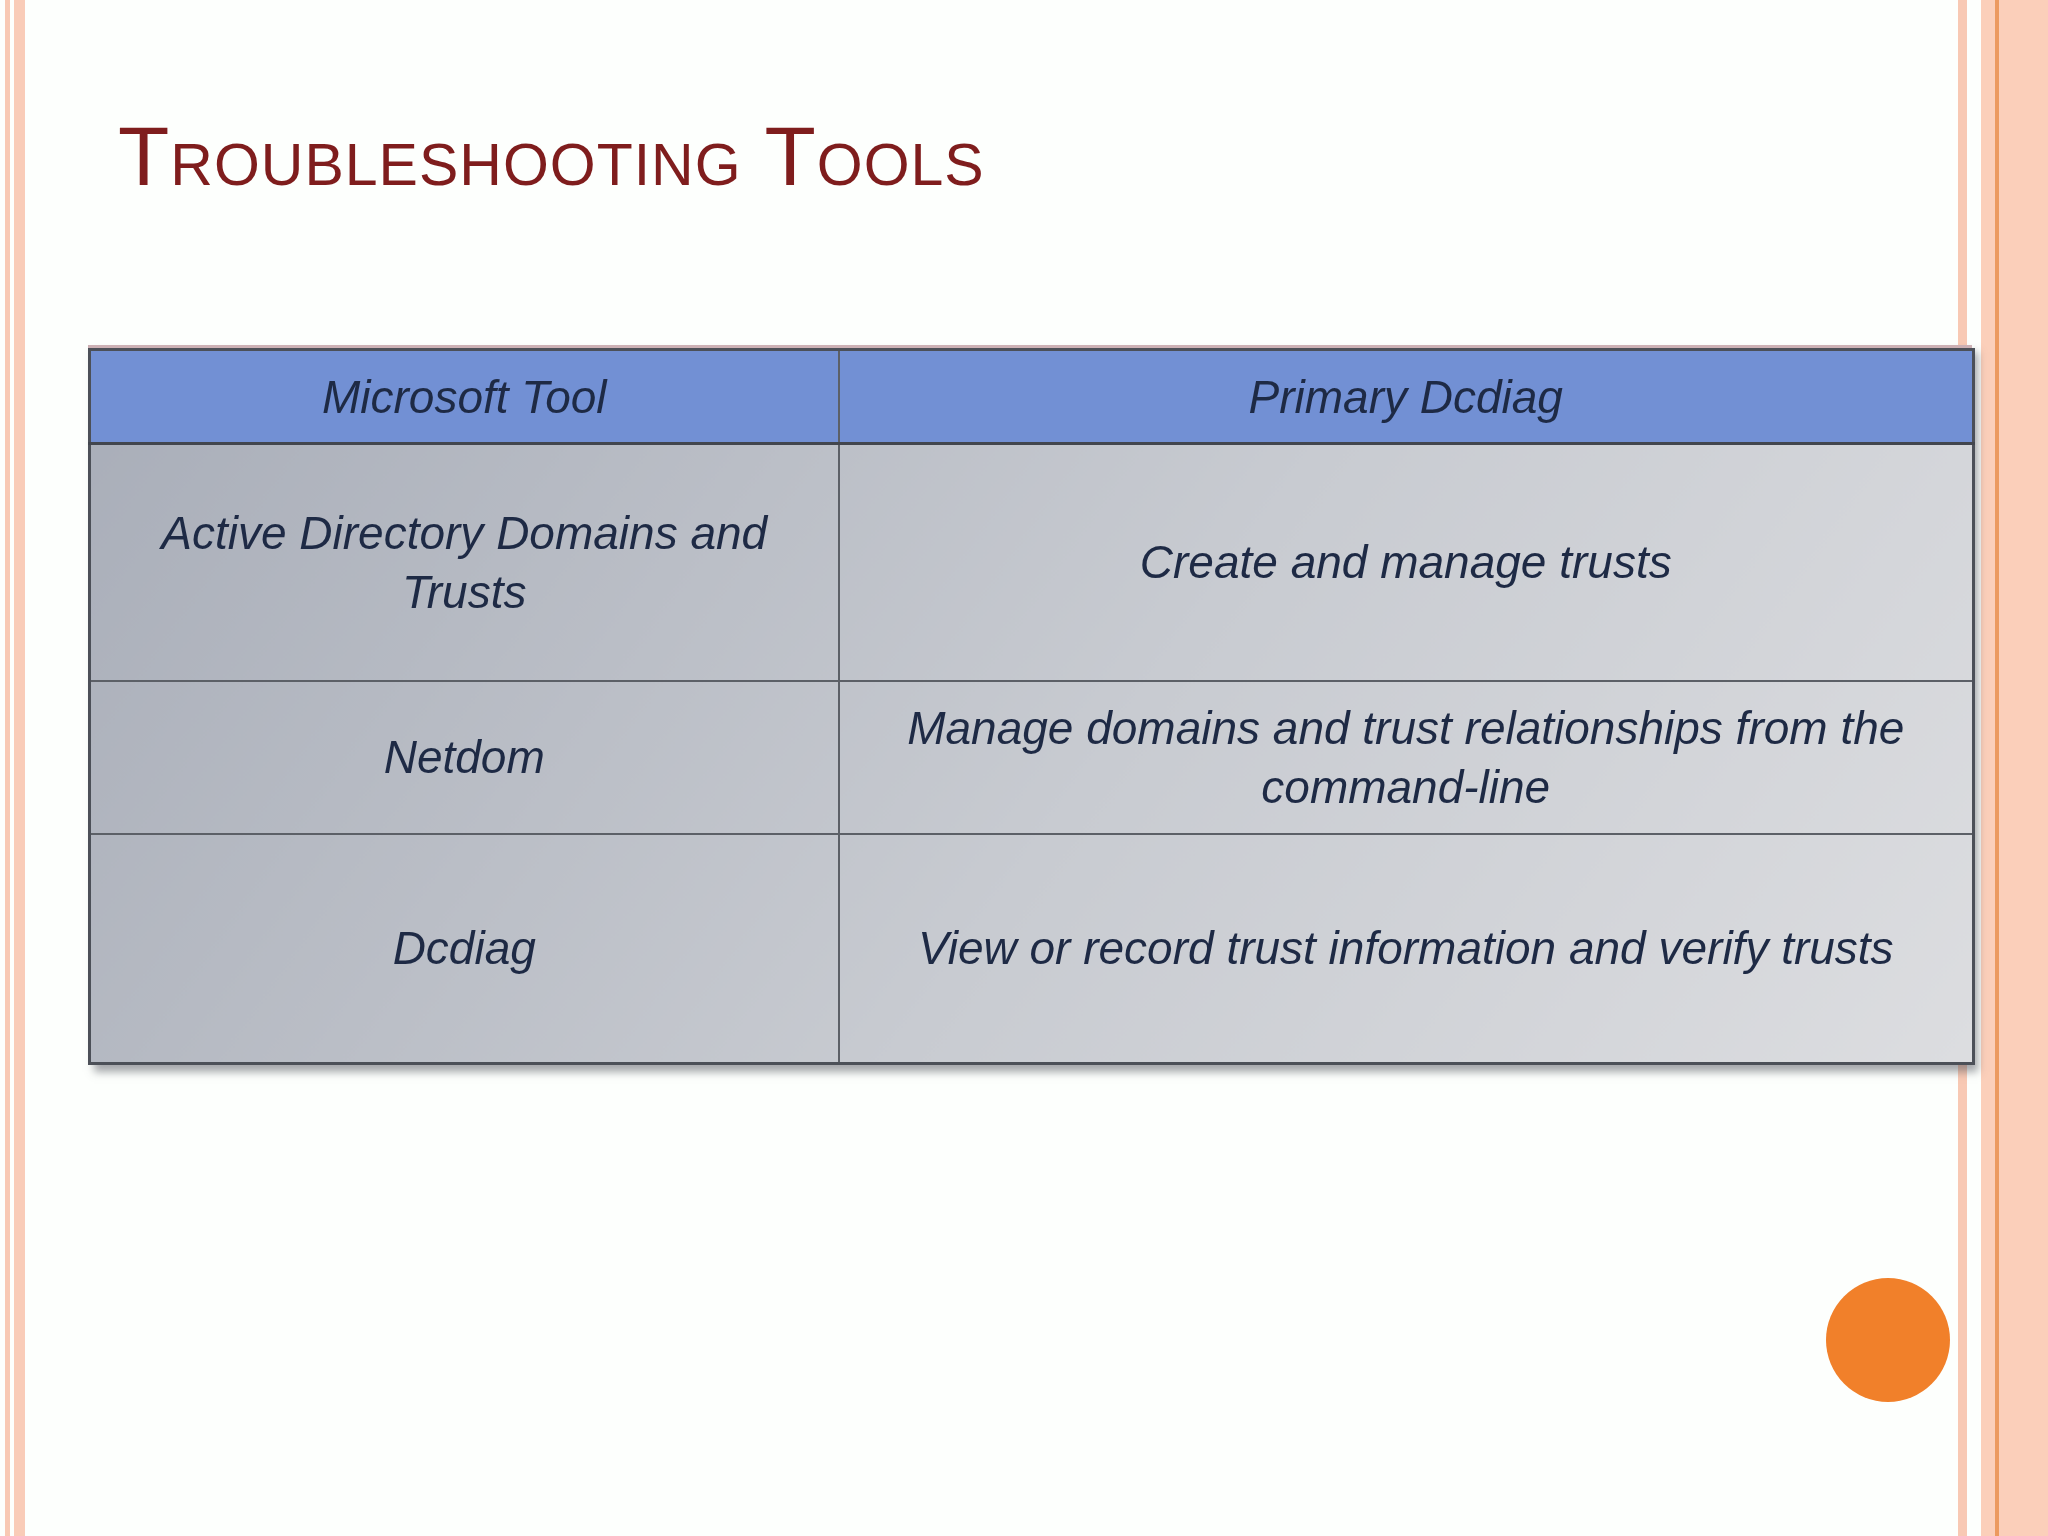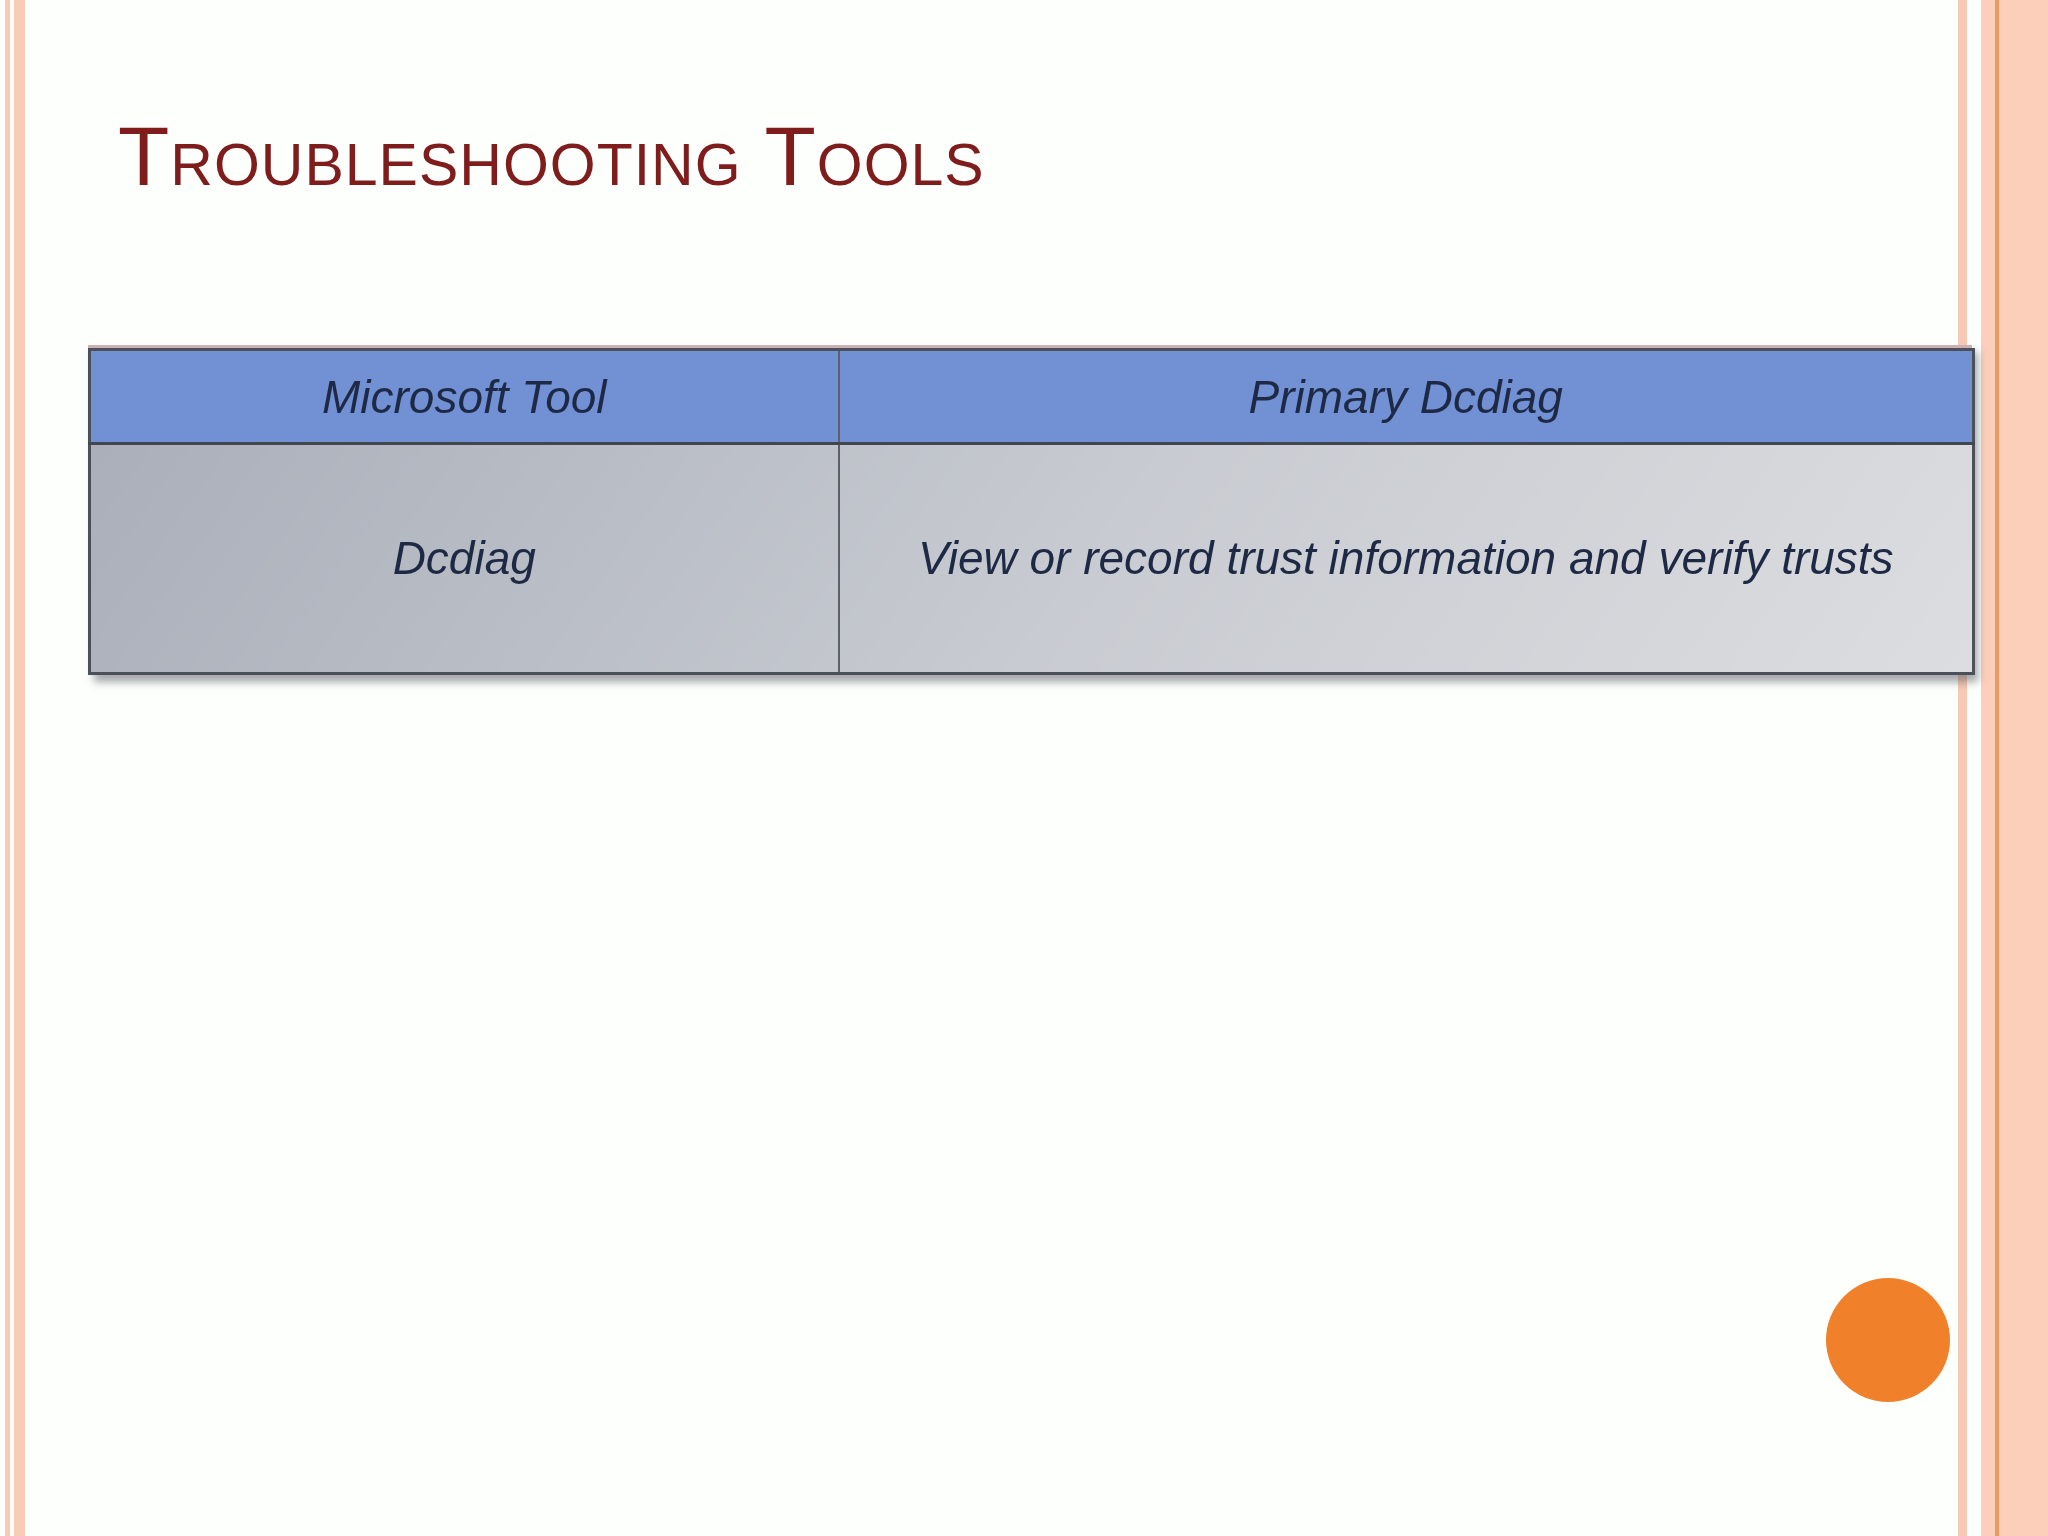--- a/index.html
+++ b/index.html
@@ -121,20 +121,28 @@
           <col class="c1">
           <col class="c2">
         </colgroup>
       <thead>
         <tr>
           <th>Microsoft Tool</th>
           <th>Primary Dcdiag</th>
         </tr>
       </thead>
       <tbody>
+        <tr class="r1">
+          <td>Active Directory Domains and Trusts</td>
+          <td>Create and manage trusts</td>
+        </tr>
+        <tr class="r2">
+          <td>Netdom</td>
+          <td>Manage domains and trust relationships from the command-line</td>
+        </tr>
         <tr class="r3">
           <td>Dcdiag</td>
           <td>View or record trust information and verify trusts</td>
         </tr>
       </tbody>
     </table>
   </div>
 
 </div>
 

